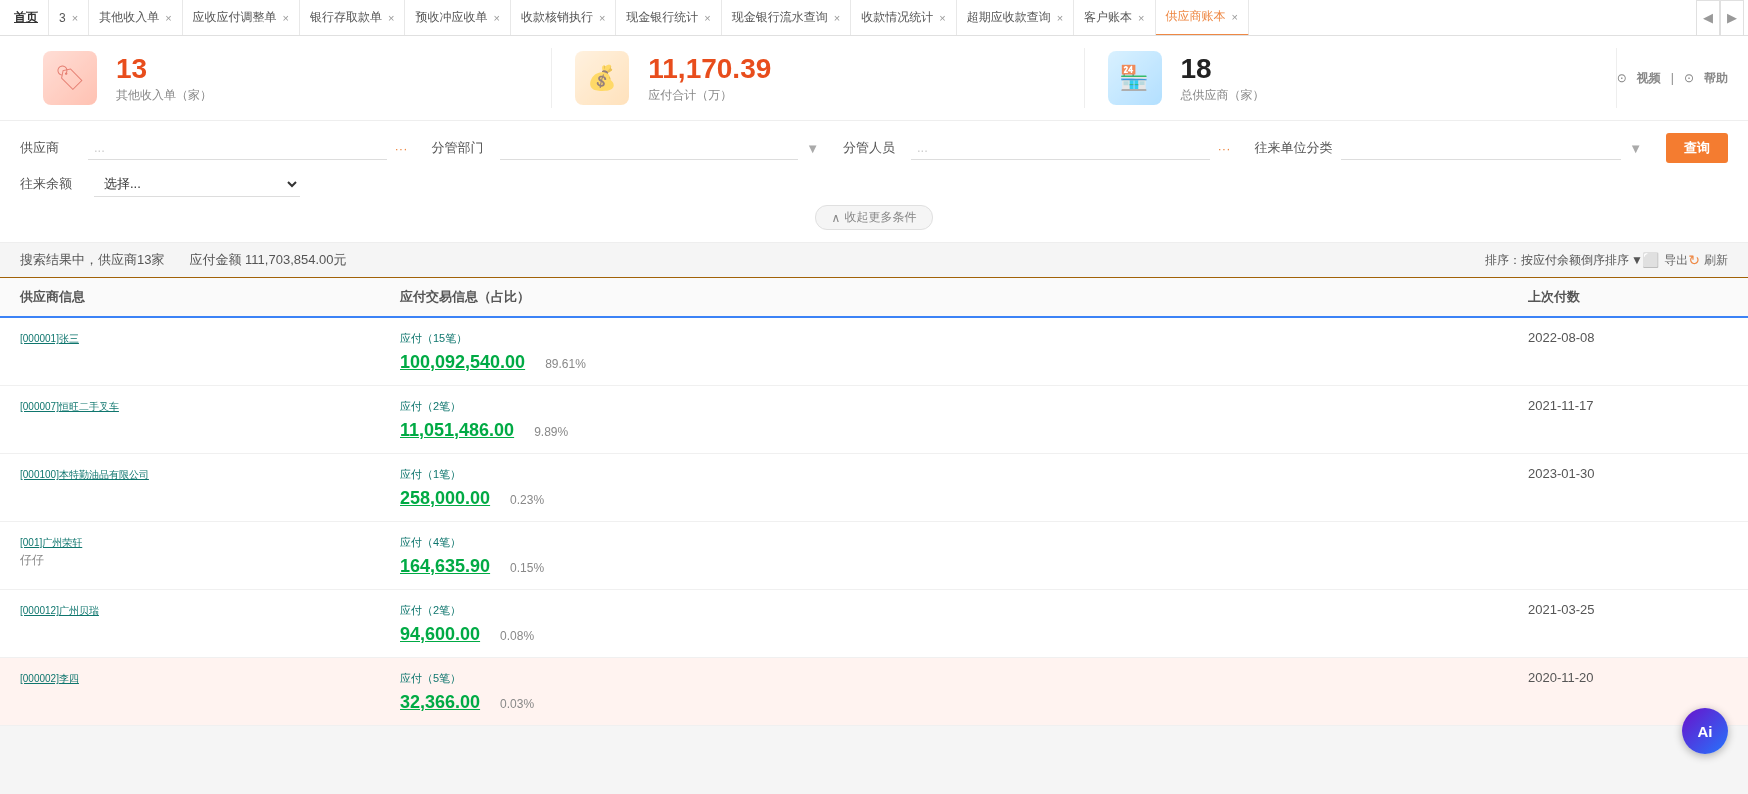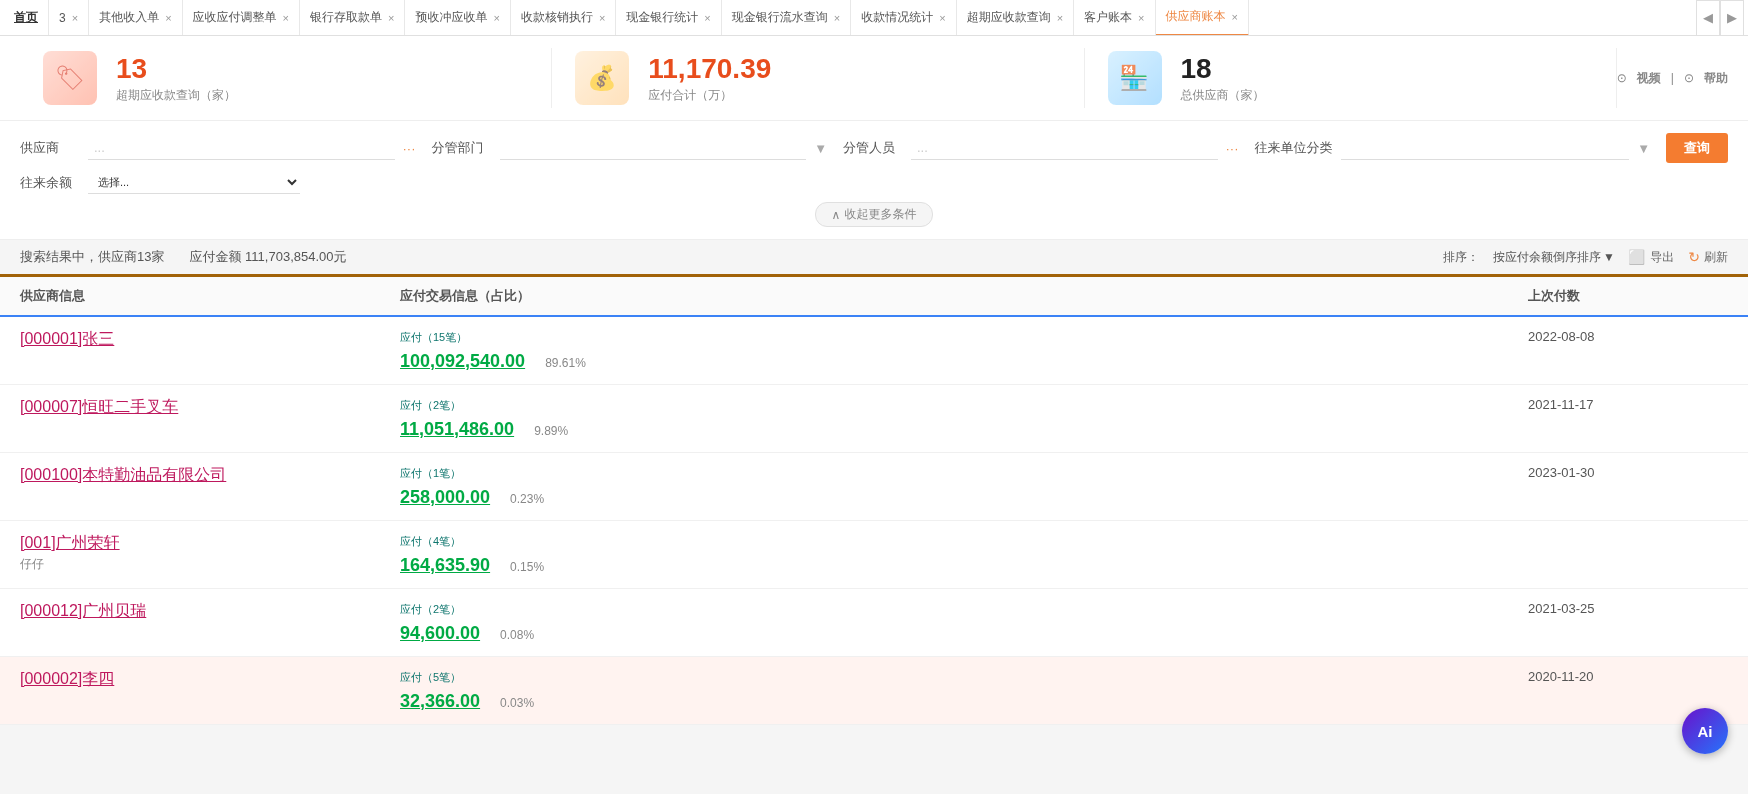--- a/index.html
+++ b/index.html
@@ -129,21 +129,21 @@
 
     
     .filter-area {
       background: #fff;
       padding: 12px 20px;
       border-bottom: 1px solid #eee;
     }
     .filter-row {
       display: flex;
       align-items: center;
-      gap: 16px;
+      gap: 24px;
       margin-bottom: 8px;
     }
     .filter-row:last-child { margin-bottom: 0; }
     .filter-item {
       display: flex;
       align-items: center;
       gap: 8px;
       flex: 1;
     }
     .filter-label {
@@ -162,26 +162,27 @@
       background: transparent;
       outline: none;
       min-width: 80px;
     }
     .filter-input::placeholder { color: #ccc; }
     .filter-select {
       flex: 1;
       border: none;
       border-bottom: 1px solid #ddd;
       padding: 4px 6px;
-      font-size: 11px;
+      font-size: 13px;
       color: #333;
       background: transparent;
       outline: none;
       cursor: pointer;
       min-width: 80px;
+      margin-left: 6px;
     }
     .filter-dots { color: #e84; cursor: pointer; }
     .filter-dropdown-icon { color: #aaa; cursor: pointer; }
     .btn-query {
       background: #f47c30;
       color: #fff;
       border: none;
       padding: 6px 18px;
       border-radius: 3px;
       cursor: pointer;
@@ -206,28 +207,27 @@
       align-items: center;
       gap: 4px;
     }
 
     
     .result-bar {
       display: flex;
       align-items: center;
       padding: 8px 20px;
       background: #f5f5f5;
-      border-bottom: 3px solid #a16207;
+      border-bottom: 1px solid #a16207;
       font-size: 13px;
       color: #555;
     }
     .result-bar .right-actions {
       margin-left: auto;
       display: flex;
-      gap: 14px;
       font-size: 12px;
       color: #666;
     }
     .sort-label { color: #555; }
     .sort-select-inline {
       color: #555;
       cursor: pointer;
       display: flex;
       align-items: center;
       gap: 2px;
@@ -264,24 +264,24 @@
       display: flex;
       align-items: flex-start;
       padding: 12px 20px;
       border-bottom: 1px solid #f0f0f0;
       background: #fff;
       min-height: 60px;
     }
     .table-row.highlighted { background: #fff3f0; }
 
     .supplier-link {
-      color: #be185d;
+      color: #0f766e;
       text-decoration: underline;
       cursor: pointer;
-      font-size: 16px;
+      font-size: 10px;
     }
     .supplier-sub {
       font-size: 12px;
       color: #888;
       margin-top: 2px;
     }
     .transaction-info .trans-label {
       font-size: 11px;
       color: #0f766e;
       text-align: right;
@@ -372,21 +372,21 @@
   </div>
 </div>
 
 <div class="summary-bar">
   <div class="summary-item">
     <div class="summary-icon">
       <div class="icon-supplier">🏷</div>
     </div>
     <div class="summary-text">
       <div class="big-num">13</div>
-      <div class="label">超期应收款查询（家）</div>
+      <div class="label">其他收入单（家）</div>
     </div>
   </div>
   <div class="summary-item">
     <div class="summary-icon">
       <div class="icon-money">💰</div>
     </div>
     <div class="summary-text">
       <div class="big-num">11,170.39</div>
       <div class="label">应付合计（万）</div>
     </div>

